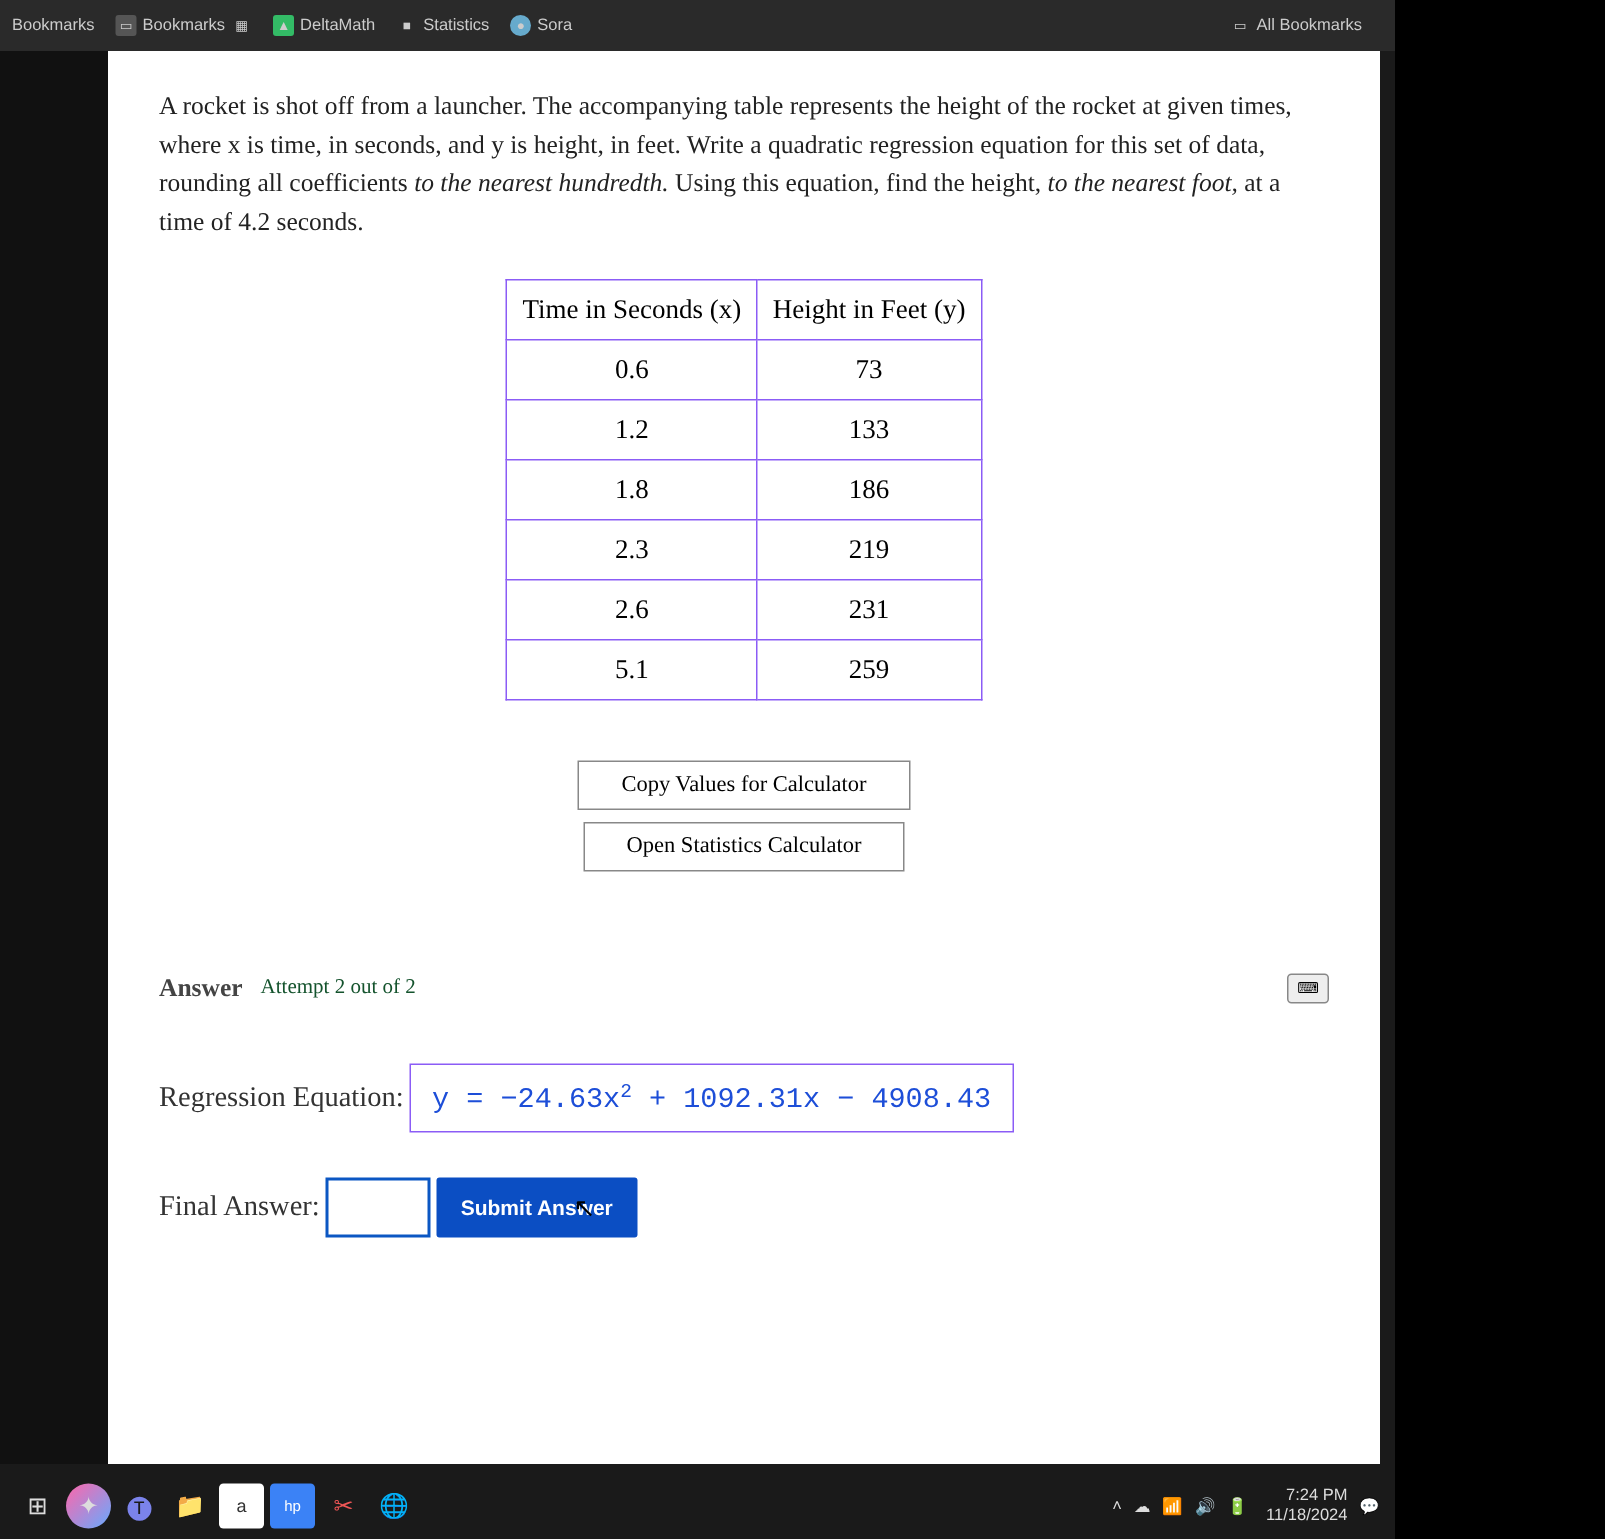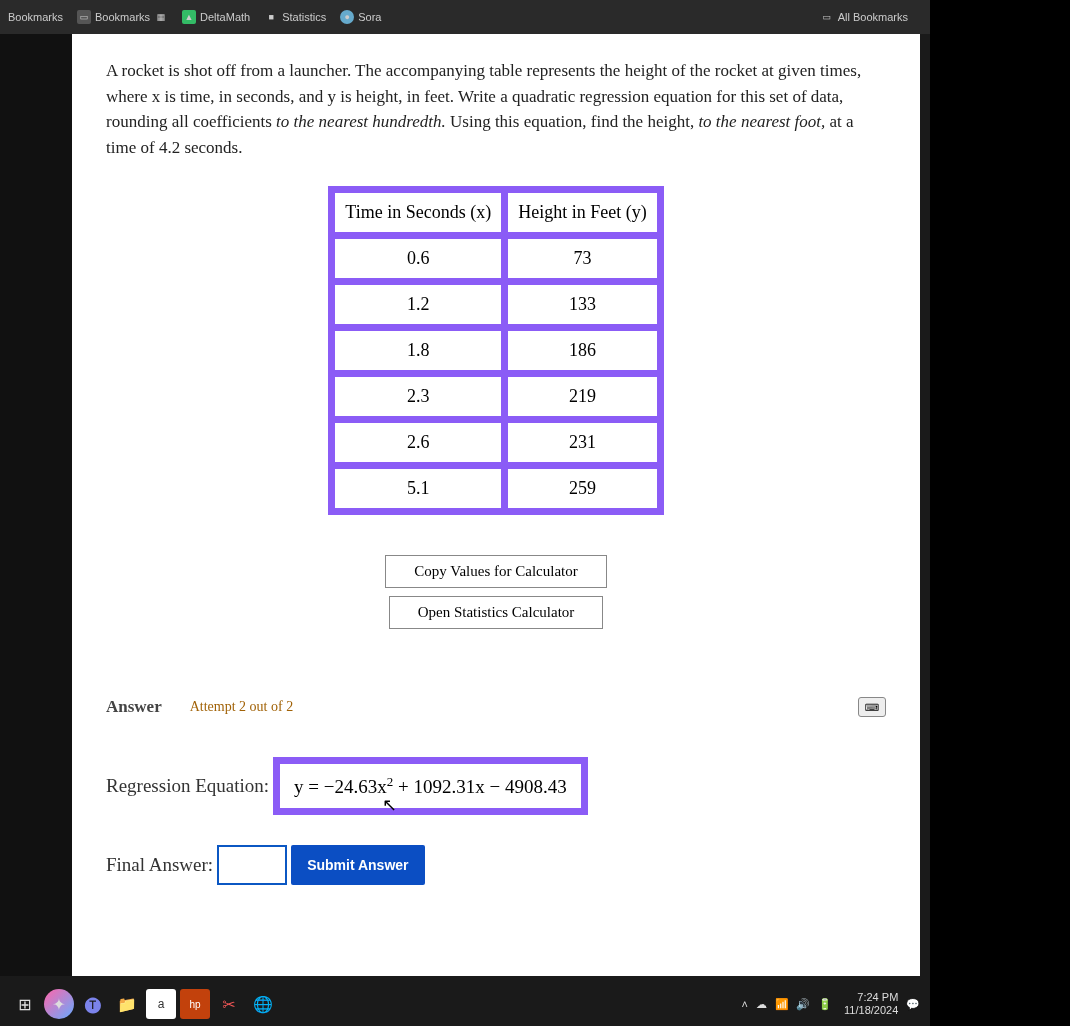--- a/index.html
+++ b/index.html
@@ -9,31 +9,31 @@
 .bm-item { display: flex; align-items: center; margin-right: 14px; cursor: pointer; gap: 4px; }
 .bm-icon { width: 14px; height: 14px; display: inline-flex; align-items: center; justify-content: center; border-radius: 2px; font-size: 9px; }
 .bm-spacer { flex: 1; }
 .page-area { position: absolute; top: 34px; left: 72px; right: 10px; bottom: 50px; background: #fff; overflow-y: auto; padding: 24px 34px 30px 34px; }
 .page-area::-webkit-scrollbar { width: 14px; }
 .page-area::-webkit-scrollbar-thumb { background: #555; border-radius: 3px; }
 .page-area::-webkit-scrollbar-track { background: #ddd; }
 .prompt { font-size: 17px; line-height: 1.5; color: #222; margin-bottom: 26px; font-family: Georgia, serif; }
 .prompt em { font-style: italic; }
 .data-table { margin: 0 auto 40px auto; border-collapse: collapse; }
-.data-table th, .data-table td { border: 7px solid #8b5cf6; padding: 9px 18px; text-align: center; font-size: 18px; font-family: Georgia, serif; }
+.data-table th, .data-table td { border: 1px solid #8b5cf6; padding: 9px 18px; text-align: center; font-size: 18px; font-family: Georgia, serif; }
 .data-table th { font-weight: normal; background: #fff; padding: 9px 10px; }
 .tool-buttons { text-align: center; margin-bottom: 60px; }
 .tool-btn { display: inline-block; border: 1px solid #888; padding: 7px 28px; font-size: 15px; font-family: Georgia, serif; background: #fff; cursor: pointer; margin-bottom: 8px; }
-.answer-row { display: flex; align-items: center; margin-bottom: 40px; gap: 28px; }
+.answer-row { display: flex; align-items: center; margin-bottom: 40px; gap: 12px; }
 .answer-label { font-weight: bold; font-size: 17px; color: #444; }
-.attempt { font-size: 14px; color: #a16207; }
+.attempt { font-size: 14px; color: #14532d; }
 .kb-icon { margin-left: auto; width: 28px; height: 20px; border: 1px solid #888; border-radius: 3px; background: #eee; display: flex; align-items: center; justify-content: center; font-size: 10px; }
 .field-row { display: flex; align-items: center; margin-bottom: 30px; gap: 4px; }
 .field-label { font-size: 19px; font-family: Georgia, serif; color: #333; }
-.eq-box { border: 7px solid #8b5cf6; padding: 10px 14px; font-size: 19px; font-family: Liberation Serif, serif; color: #000000; }
+.eq-box { border: 1px solid #8b5cf6; padding: 10px 14px; font-size: 19px; font-family: Liberation Mono, monospace; color: #1d4ed8; }
 .eq-box .sup { font-size: 13px; vertical-align: super; }
 .answer-input { width: 70px; height: 40px; border: 2px solid #0b57c3; padding: 4px; font-size: 16px; }
 .submit-btn { background: #0b4ec3; color: #fff; border: none; padding: 12px 16px; font-size: 14px; font-family: Arial, sans-serif; font-weight: bold; cursor: pointer; border-radius: 2px; }
 .cursor-arrow { position: absolute; top: 760px; left: 310px; font-size: 18px; color: #000; pointer-events: none; }
 .taskbar { position: absolute; bottom: 0; left: 0; right: 0; height: 44px; background: #1a1a1a; display: flex; align-items: center; padding: 0 10px; font-family: Arial, sans-serif; color: #ddd; }
 .tb-icon { width: 30px; height: 30px; margin-right: 4px; display: flex; align-items: center; justify-content: center; font-size: 16px; border-radius: 3px; cursor: pointer; }
 .tb-right { display: flex; align-items: center; gap: 8px; font-size: 11px; }
 .tb-time { text-align: right; line-height: 1.2; margin-left: 4px; }
 .left-strip { position: absolute; top: 34px; left: 0; width: 72px; bottom: 50px; background: #111; }
 </style>
@@ -137,21 +137,21 @@
 
     <div class="cursor-arrow">↖</div>
   </div>
 
   <div class="taskbar">
     <div class="tb-icon">⊞</div>
     <div class="tb-icon" style="background:linear-gradient(135deg,#f6a,#6af);border-radius:50%;">✦</div>
     <div class="tb-icon" style="color:#7b83eb;">🅣</div>
     <div class="tb-icon" style="color:#f3c35f;">📁</div>
     <div class="tb-icon" style="background:#fff;color:#333;font-size:12px;">a</div>
-    <div class="tb-icon" style="background:#c2410c;color:#fff;font-size:10px;">hp</div>
+    <div class="tb-icon" style="background:#3b82f6;color:#fff;font-size:10px;">hp</div>
     <div class="tb-icon" style="color:#e55;">✂</div>
     <div class="tb-icon">🌐</div>
     <div class="bm-spacer"></div>
     <div class="tb-right">
       <span>˄</span>
       <span>☁</span>
       <span>📶</span>
       <span>🔊</span>
       <span>🔋</span>
       <div class="tb-time">

